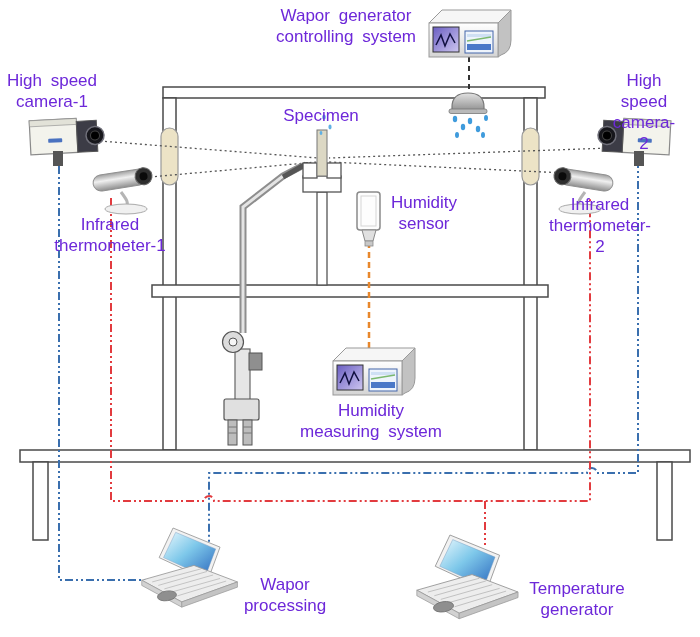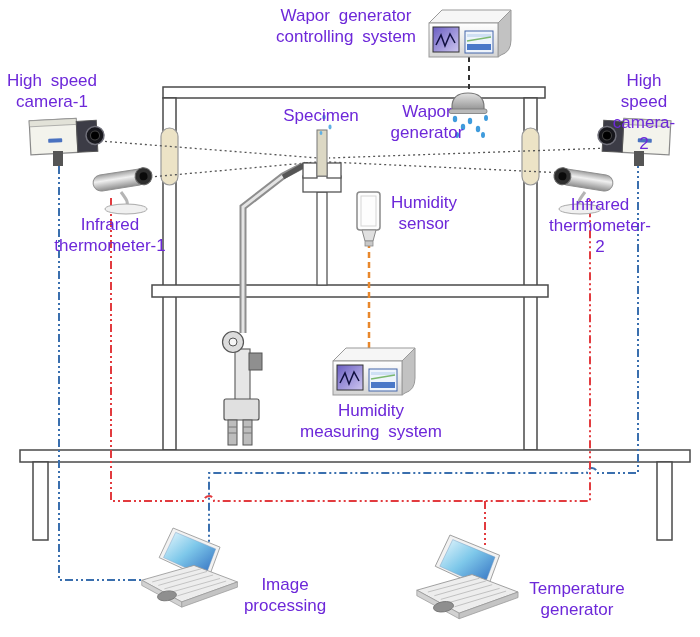--- a/index.html
+++ b/index.html
@@ -191,27 +191,25 @@
   <use href="#laptopShape" transform="translate(415,535) scale(0.92)"></use>
 </svg>
 
 <div class="label" style="left:346px;top:5px">Wapor generator
 controlling system</div>
 <div class="label" style="left:52px;top:70px">High speed
 camera-1</div>
 <div class="label" style="left:644px;top:70px">High speed
 camera-2</div>
 <div class="label" style="left:321px;top:105px">Specimen</div>
-<div class="label" style="left:427px;top:101px">Wapor
-generator</div>
 <div class="label" style="left:424px;top:192px">Humidity
 sensor</div>
 <div class="label" style="left:110px;top:214px">Infrared
 thermometer-1</div>
 <div class="label" style="left:600px;top:194px">Infrared
 thermometer-2</div>
 <div class="label" style="left:371px;top:400px">Humidity
 measuring system</div>
-<div class="label" style="left:285px;top:574px">Image
+<div class="label" style="left:285px;top:574px">Wapor
 processing</div>
 <div class="label" style="left:577px;top:578px">Temperature
 generator</div>
 </div>
 
 </body></html>

